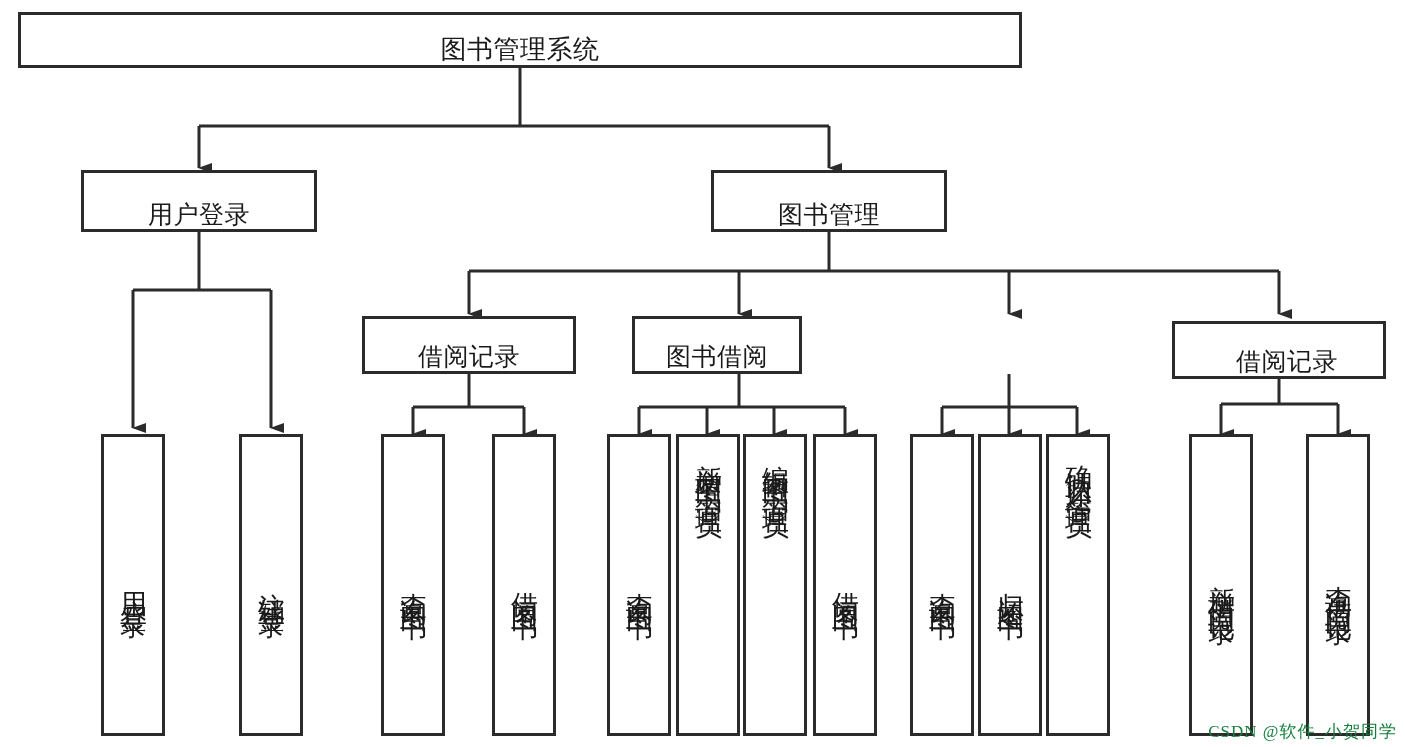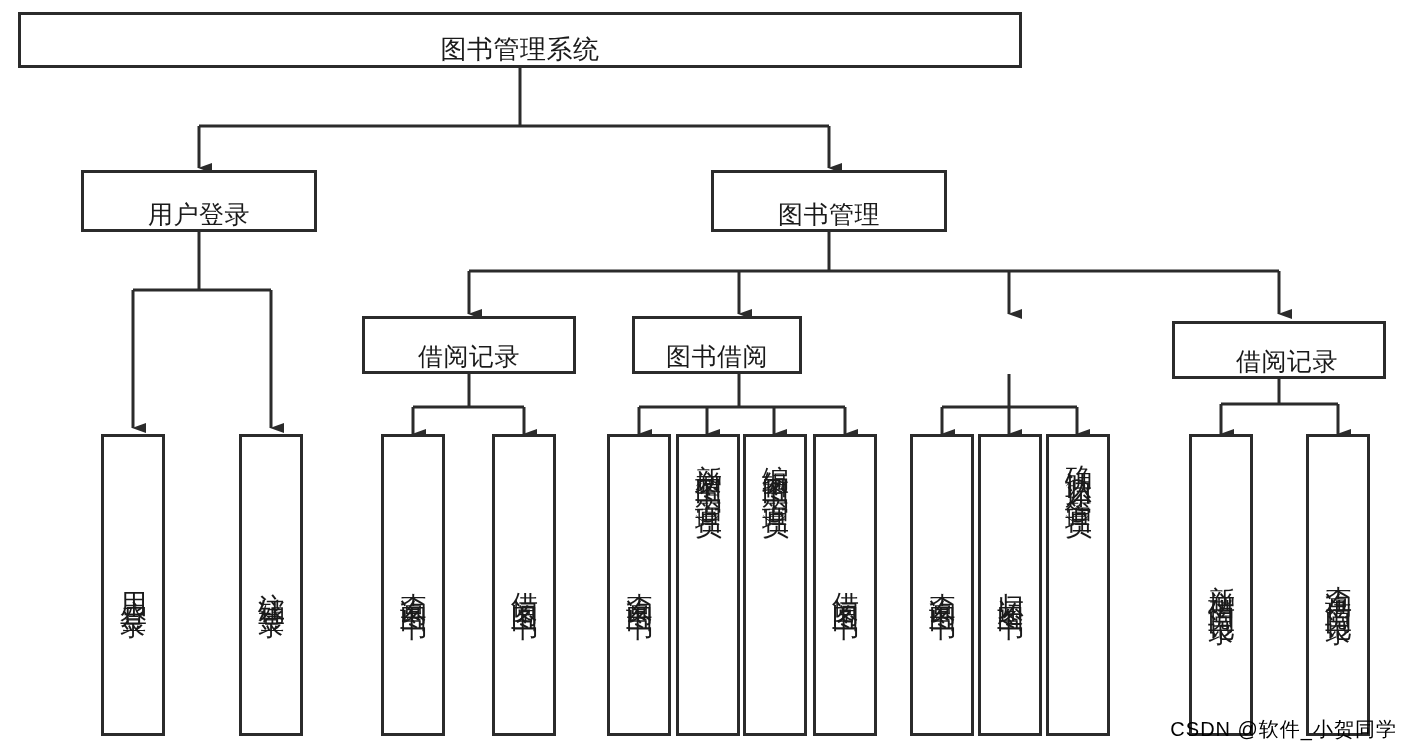--- a/index.html
+++ b/index.html
@@ -65,26 +65,26 @@
     white-space: nowrap;
   }
   .node.v.mid {
     align-items: center;
     padding-top: 0;
   }
   .watermark {
     position: absolute;
     right: 8px;
     bottom: 4px;
-    font-size: 20px;
-    color: #000000;
+    font-size: 17px;
+    color: #15803d;
     letter-spacing: 1px;
     z-index: 5;
     white-space: nowrap;
-    font-family: Liberation Sans, sans-serif;
+    font-family: Liberation Serif, serif;
   }
 </style>
 </head>
 <body>
 
 <div id="canvas">
 
   <svg id="edges" viewBox="0 0 1405 747" width="1405" height="747" xmlns="http://www.w3.org/2000/svg">
     <defs>
       <marker id="arw" markerWidth="10" markerHeight="14" refX="5" refY="13" orient="auto" markerUnits="userSpaceOnUse">

